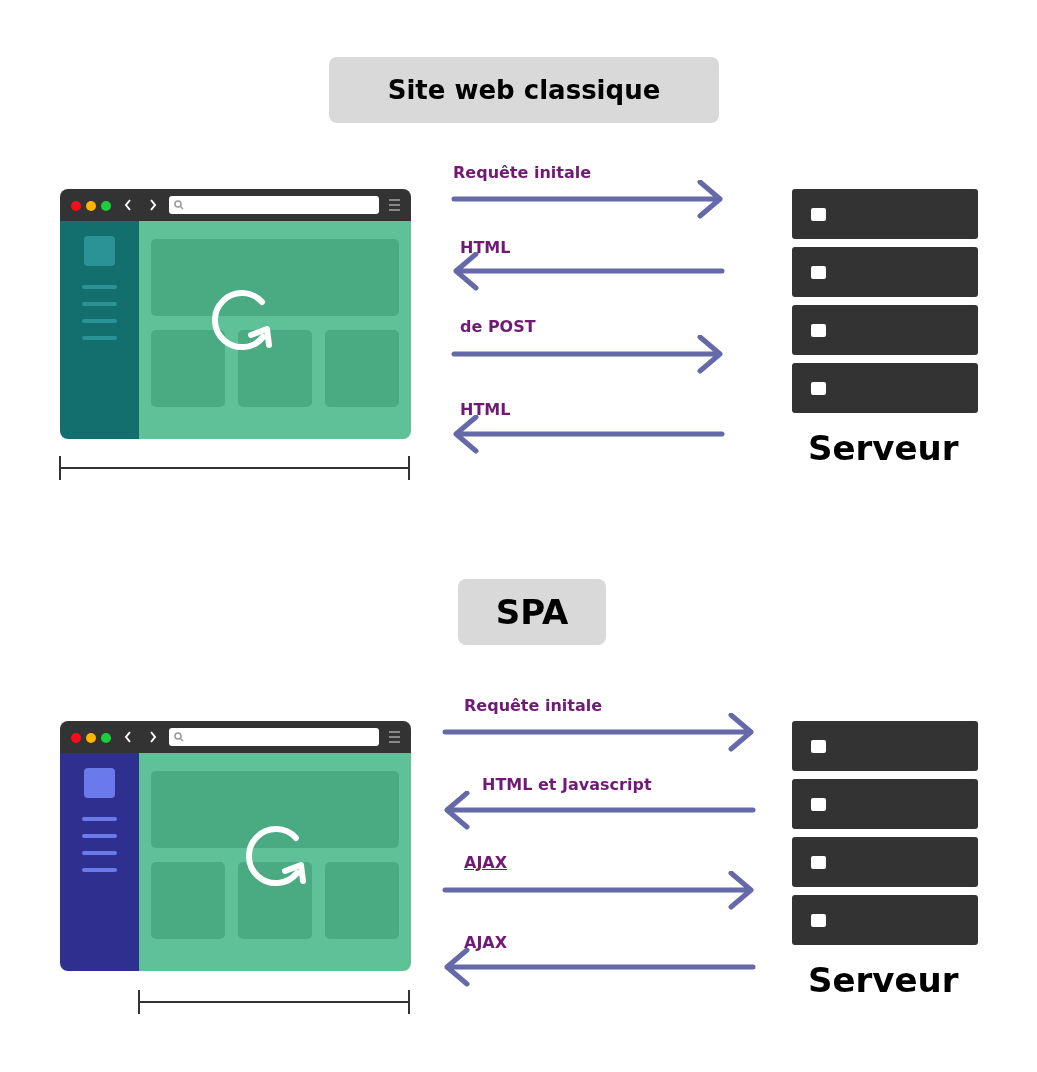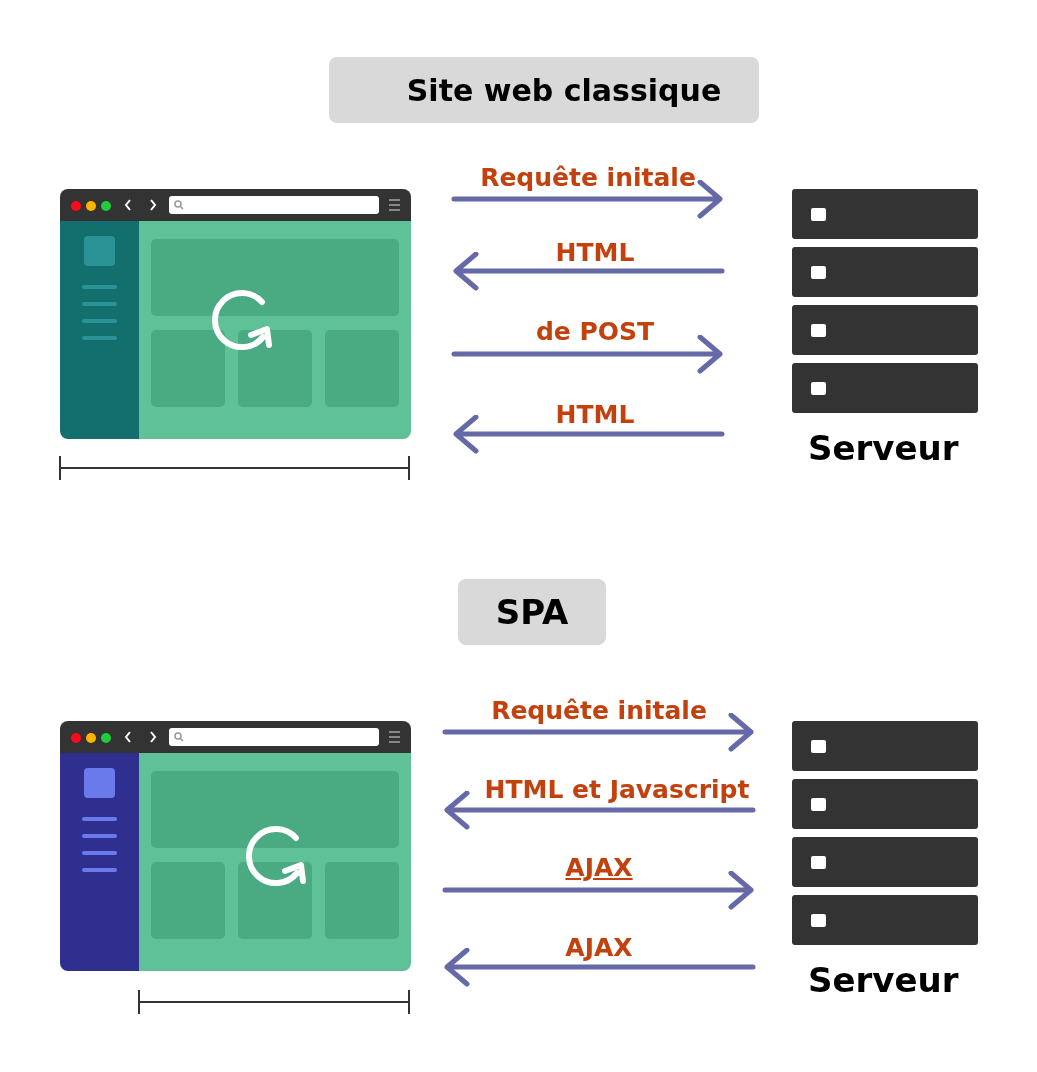--- a/index.html
+++ b/index.html
@@ -11,30 +11,30 @@
   .dot{position:absolute;top:12px;width:10px;height:10px;border-radius:50%;}
   .url{position:absolute;left:109px;top:7px;width:210px;height:18px;background:#fff;border-radius:3px;}
   .menu{position:absolute;left:329px;top:10px;width:11px;height:12px;}
   .menu span{display:block;height:2px;background:#888;margin-bottom:3px;}
   .side{position:absolute;left:0;top:32px;width:79px;height:218px;}
   .side .logo{position:absolute;left:24px;top:15px;width:31px;height:30px;border-radius:4px;}
   .side .line{position:absolute;left:22px;width:35px;height:4px;border-radius:2px;}
   .main{position:absolute;left:79px;top:32px;width:272px;height:218px;background:#5fc197;}
   .card{position:absolute;background:#4aab82;border-radius:5px;}
   .arrow{position:absolute;}
-  .lbl{position:absolute;font-size:25px;font-weight:bold;color:#c2410c;text-align:center;white-space:nowrap;}
+  .lbl{position:absolute;font-size:16px;font-weight:bold;color:#701a75;text-align:left;white-space:nowrap;}
   .server{position:absolute;width:186px;height:50px;background:#333333;border-radius:3px;}
   .server .led{position:absolute;left:19px;top:19px;width:15px;height:13px;background:#fff;border-radius:2px;}
   .srv-label{position:absolute;font-size:34px;font-weight:bold;color:#000;}
   .ruler{position:absolute;height:26px;}
 </style>
 </head>
 <body>
 
-<div class="title-pill" style="left:329px;top:57px;width:390px;height:66px;font-size:30px;padding-left:40px;">
+<div class="title-pill" style="left:329px;top:57px;width:390px;height:66px;font-size:26px;">
   <span>Site web classique</span>
 </div>
 
 <div class="browser" style="left:60px;top:189px;">
   <div class="bar">
     <div class="dot" style="left:11px;background:#ff0a1c;"></div>
     <div class="dot" style="left:26px;background:#ffb400;"></div>
     <div class="dot" style="left:41px;background:#1ccf3a;"></div>
     <svg class="abs" style="left:64px;top:10px;" width="8" height="12" viewBox="0 0 8 12">
         <path d="M6 1 L2 6 L6 11" stroke="#fff" stroke-width="2" fill="none"></path>

